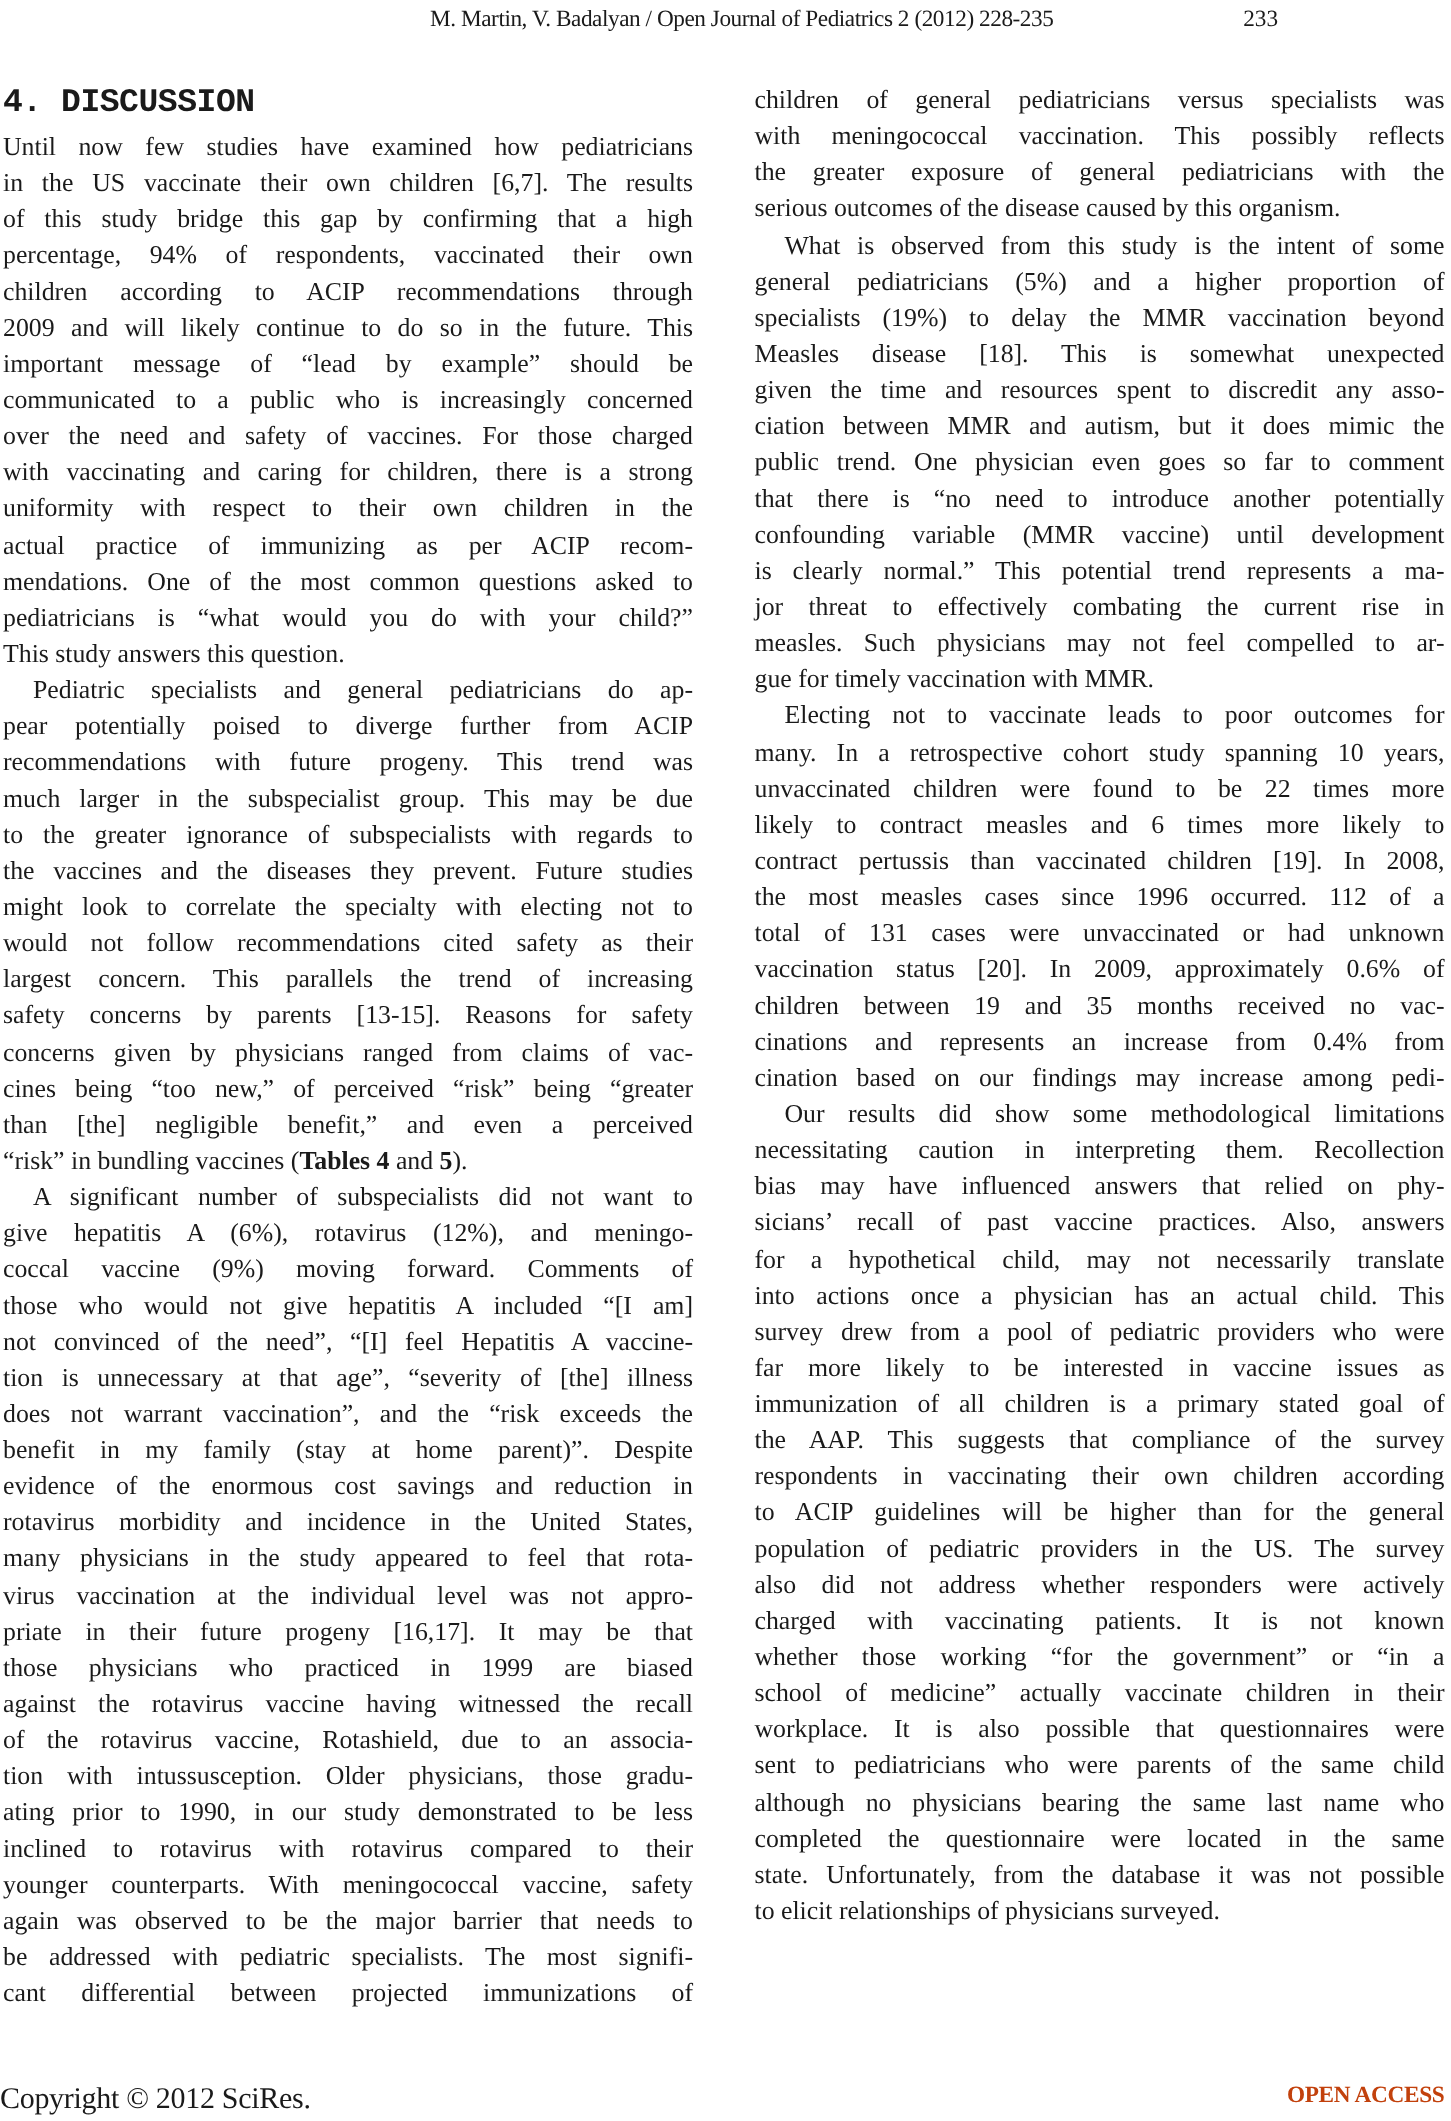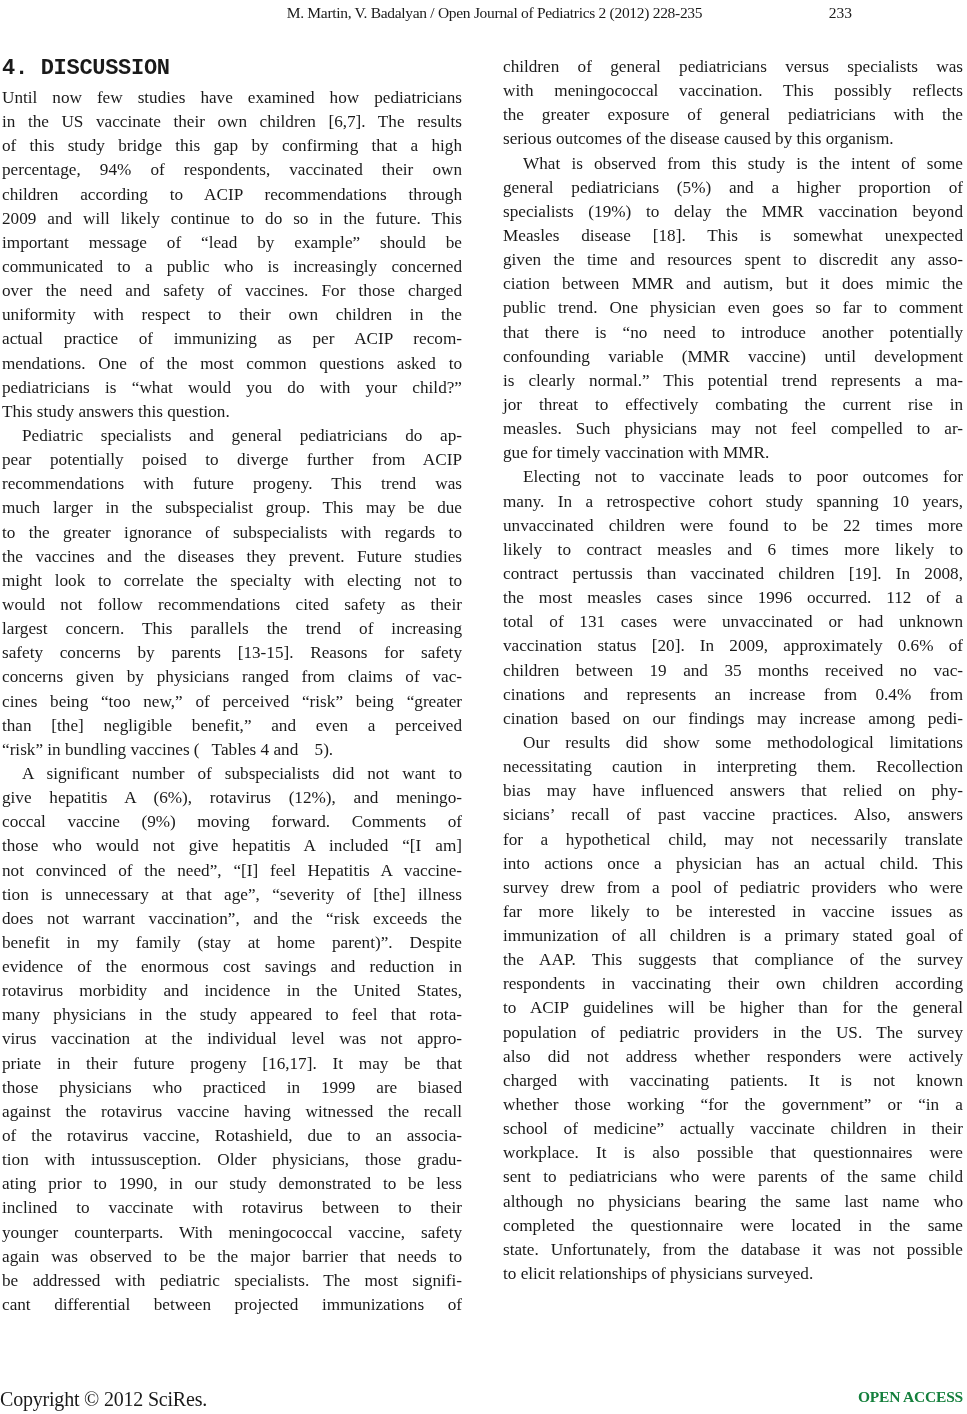--- a/index.html
+++ b/index.html
@@ -13,21 +13,21 @@
   .col { position: absolute; top: 55px; width: 460px; font-size: 17.2px; line-height: 24.15px; }
   .col.left { left: 2px; }
   .col.right { left: 503px; }
   .section-heading { font-weight: bold; font-size: 22px; height: 31px; line-height: 27px;
          margin-top: 0; letter-spacing: -0.3px; font-family: Liberation Mono, monospace; }
   .line { display: block; text-align: justify; text-align-last: justify; white-space: nowrap; height: 24.15px; overflow: visible; }
   .line.last { text-align-last: left; }
   .line.indent { padding-left: 20px; }
   .line > .txt { display: block; text-align: justify; text-align-last: justify; white-space: normal; }
   .line.last > .txt { text-align-last: left; }
-  b { font-weight: normal; margin-left: 12px; }
+  b { font-weight: bold; }
   .footer-left { position: absolute; left: 0; top: 1388px; font-size: 20px; letter-spacing: -0.2px; }
   .footer-right { position: absolute; right: 4px; top: 1388px; font-size: 15.5px; font-weight: bold; color: #d9141c; letter-spacing: -0.2px; }
 </style>
 </head>
 <body>
 
 <div class="running-head">
   <div class="title">M. Martin, V. Badalyan / Open Journal of Pediatrics 2 (2012) 228-235</div>
   <div class="page">233</div>
 </div>
@@ -57,20 +57,23 @@
         <div class="line">
           <span class="txt">important message of “lead by example” should be</span>
         </div>
         <div class="line">
           <span class="txt">communicated to a public who is increasingly concerned</span>
         </div>
         <div class="line">
           <span class="txt">over the need and safety of vaccines. For those charged</span>
         </div>
         <div class="line">
+          <span class="txt">with vaccinating and caring for children, there is a strong</span>
+        </div>
+        <div class="line">
           <span class="txt">uniformity with respect to their own children in the</span>
         </div>
         <div class="line">
           <span class="txt">actual practice of immunizing as per ACIP recom-</span>
         </div>
         <div class="line">
           <span class="txt">mendations. One of the most common questions asked to</span>
         </div>
         <div class="line">
           <span class="txt">pediatricians is “what would you do with your child?”</span>
@@ -172,21 +175,21 @@
         <div class="line">
           <span class="txt">of the rotavirus vaccine, Rotashield, due to an associa-</span>
         </div>
         <div class="line">
           <span class="txt">tion with intussusception. Older physicians, those gradu-</span>
         </div>
         <div class="line">
           <span class="txt">ating prior to 1990, in our study demonstrated to be less</span>
         </div>
         <div class="line">
-          <span class="txt">inclined to vaccinate with rotavirus between to their</span>
+          <span class="txt">inclined to rotavirus with rotavirus compared to their</span>
         </div>
         <div class="line">
           <span class="txt">younger counterparts. With meningococcal vaccine, safety</span>
         </div>
         <div class="line">
           <span class="txt">again was observed to be the major barrier that needs to</span>
         </div>
         <div class="line">
           <span class="txt">be addressed with pediatric specialists. The most signifi-</span>
         </div>
@@ -357,13 +360,13 @@
           <span class="txt">state. Unfortunately, from the database it was not possible</span>
         </div>
         <div class="line last">
           <span class="txt">to elicit relationships of physicians surveyed.</span>
         </div>
       </div>
     </div>
 </div>
 
 <div class="footer-left">Copyright © 2012 SciRes.</div>
-<div class="footer-right" style="color: #15803d;">OPEN ACCESS</div>
+<div class="footer-right" style="color: #c2410c;">OPEN ACCESS</div>
 
 </body></html>

